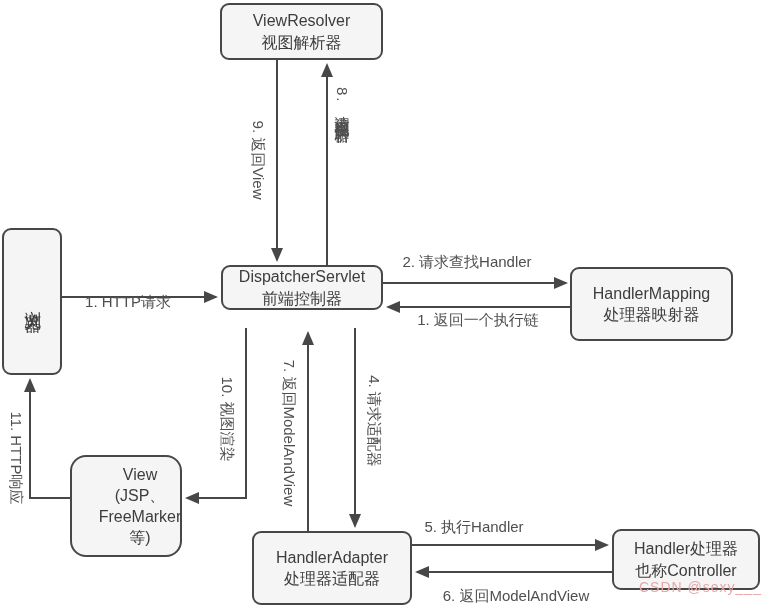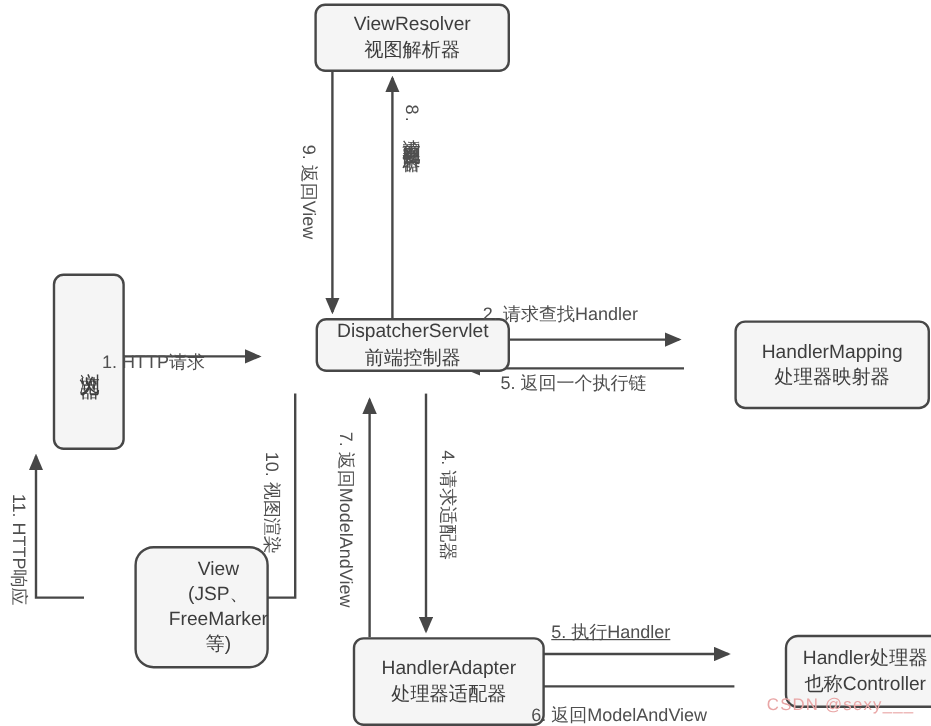--- a/index.html
+++ b/index.html
@@ -5,21 +5,21 @@
   html,body { margin:0; padding:0; background:#ffffff; }
   #stage {
     position:relative; width:776px; height:605px; background:#ffffff;
     font-family:"Liberation Sans","DejaVu Sans",sans-serif; overflow:hidden;
   }
   svg.wires { position:absolute; left:0; top:0; width:776px; height:605px; pointer-events:none; }
   .node {
     position:absolute; box-sizing:border-box;
     background:#f5f5f5; border:2px solid #474747; border-radius:9px;
     display:flex; flex-direction:column; align-items:center; justify-content:center;
-    text-align:right; font-size:16px; line-height:1.32; color:#3d3d3d; z-index:2;margin-left:42px;
+    text-align:right; font-size:16px; line-height:1.32; color:#3d3d3d; z-index:2;
   }
   .node .ln { white-space:nowrap; }
   #node-view { border-radius:16px;padding-left:28px; }
   #node-browser {
     writing-mode:vertical-rl; text-orientation:upright;
     font-size:17px; letter-spacing:3px;
   }
   .elbl {
     position:absolute; white-space:nowrap; font-size:15px; color:#4f4f4f;
     transform:translate(-50%,-50%); z-index:3;
@@ -84,30 +84,30 @@
     <div class="ln">(JSP、</div>
     <div class="ln">FreeMarker</div>
     <div class="ln">等)</div>
   </div>
 
   <div class="node" id="node-handler-adapter" style="left:252px;top:531px;width:160px;height:74px;">
     <div class="ln">HandlerAdapter</div>
     <div class="ln">处理器适配器</div>
   </div>
 
-  <div class="node" id="node-handler" style="left:612px;top:529px;width:134px;height:61px;border-radius:11px;">
+  <div class="node" id="node-handler" style="left:612px;top:529px;width:148px;height:61px;">
     <div class="ln">Handler处理器</div>
     <div class="ln">也称Controller</div>
   </div>
 
   <div class="elbl" style="left:128px;top:282px;margin-top:20px;">1. HTTP请求</div>
   <div class="elbl" style="left:467px;top:262px;">2. 请求查找Handler</div>
-  <div class="elbl" style="left:478px;top:320px;">5. 返回一个执行链</div>
+  <div class="elbl" style="left:478px;top:320px;">1. 返回一个执行链</div>
   <div class="elbl rot" style="left:373px;top:421px;">4. 请求适配器</div>
-  <div class="elbl" style="left:509px;top:527px;text-decoration:underline;">5. 执行Handler</div>
+  <div class="elbl" style="left:474px;top:527px;">5. 执行Handler</div>
   <div class="elbl" style="left:516px;top:596px;">6. 返回ModelAndView</div>
   <div class="elbl rot" style="left:288px;top:433px;">7. 返回ModelAndView</div>
   <div class="elbl vert" style="left:332px;top:87px;">8.请求到视图解析器</div>
   <div class="elbl rot" style="left:257px;top:160px;">9. 返回View</div>
   <div class="elbl rot" style="left:226px;top:419px;">10. 视图渲染</div>
   <div class="elbl rot" style="left:15px;top:458px;">11. HTTP响应</div>
 
   <div class="wm">CSDN @sexy___</div>
 
 </div>

